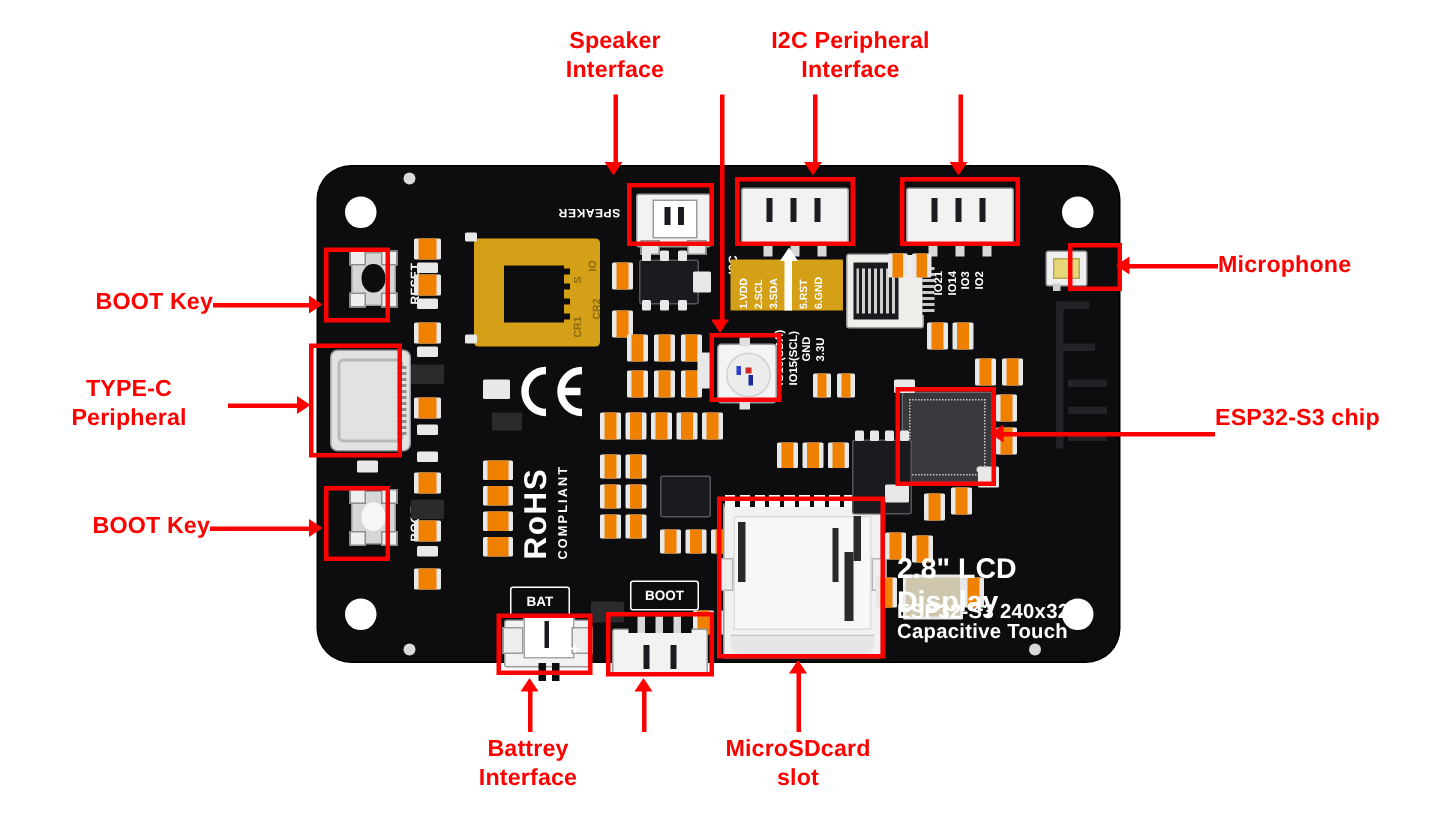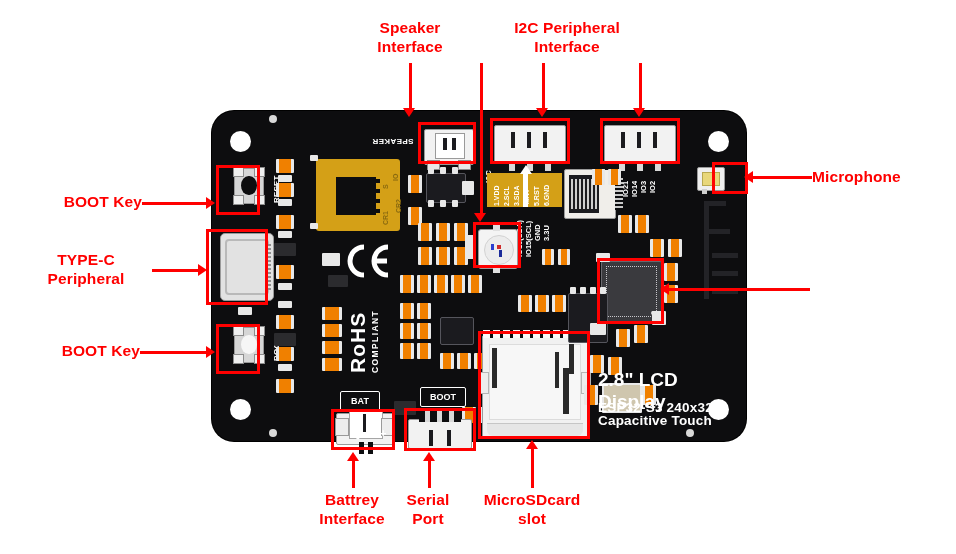--- a/index.html
+++ b/index.html
@@ -510,26 +510,25 @@
 
   <div class="lead v" style="left:531px;top:448px;height:40px;"></div>
   <div class="arrow up" style="left:526px;top:440px;"></div>
 
   <div class="callout" style="left:344px;top:18px;width:132px;">Speaker
 Interface</div>
   <div class="callout" style="left:489px;top:18px;width:156px;">I2C Peripheral
 Interface</div>
 
   <div class="callout" style="left:812px;top:167px;width:140px;text-align:left;">Microphone</div>
+  <div class="callout" style="left:810px;top:269px;width:146px;text-align:left;">ESP32-S3 chip</div>
 
   <div class="callout" style="left:20px;top:192px;width:122px;text-align:right;">BOOT Key</div>
   <div class="callout" style="left:22px;top:250px;width:128px;">TYPE-C
 Peripheral</div>
   <div class="callout" style="left:18px;top:341px;width:122px;text-align:right;">BOOT Key</div>
 
   <div class="callout" style="left:286px;top:490px;width:132px;">Battrey
 Interface</div>
-  <div class="callout" style="left:388px;top:490px;width:80px;">Serial
-Port</div>
   <div class="callout" style="left:462px;top:490px;width:140px;">MicroSDcard
 slot</div>
 
 </div>
 
 </body></html>

